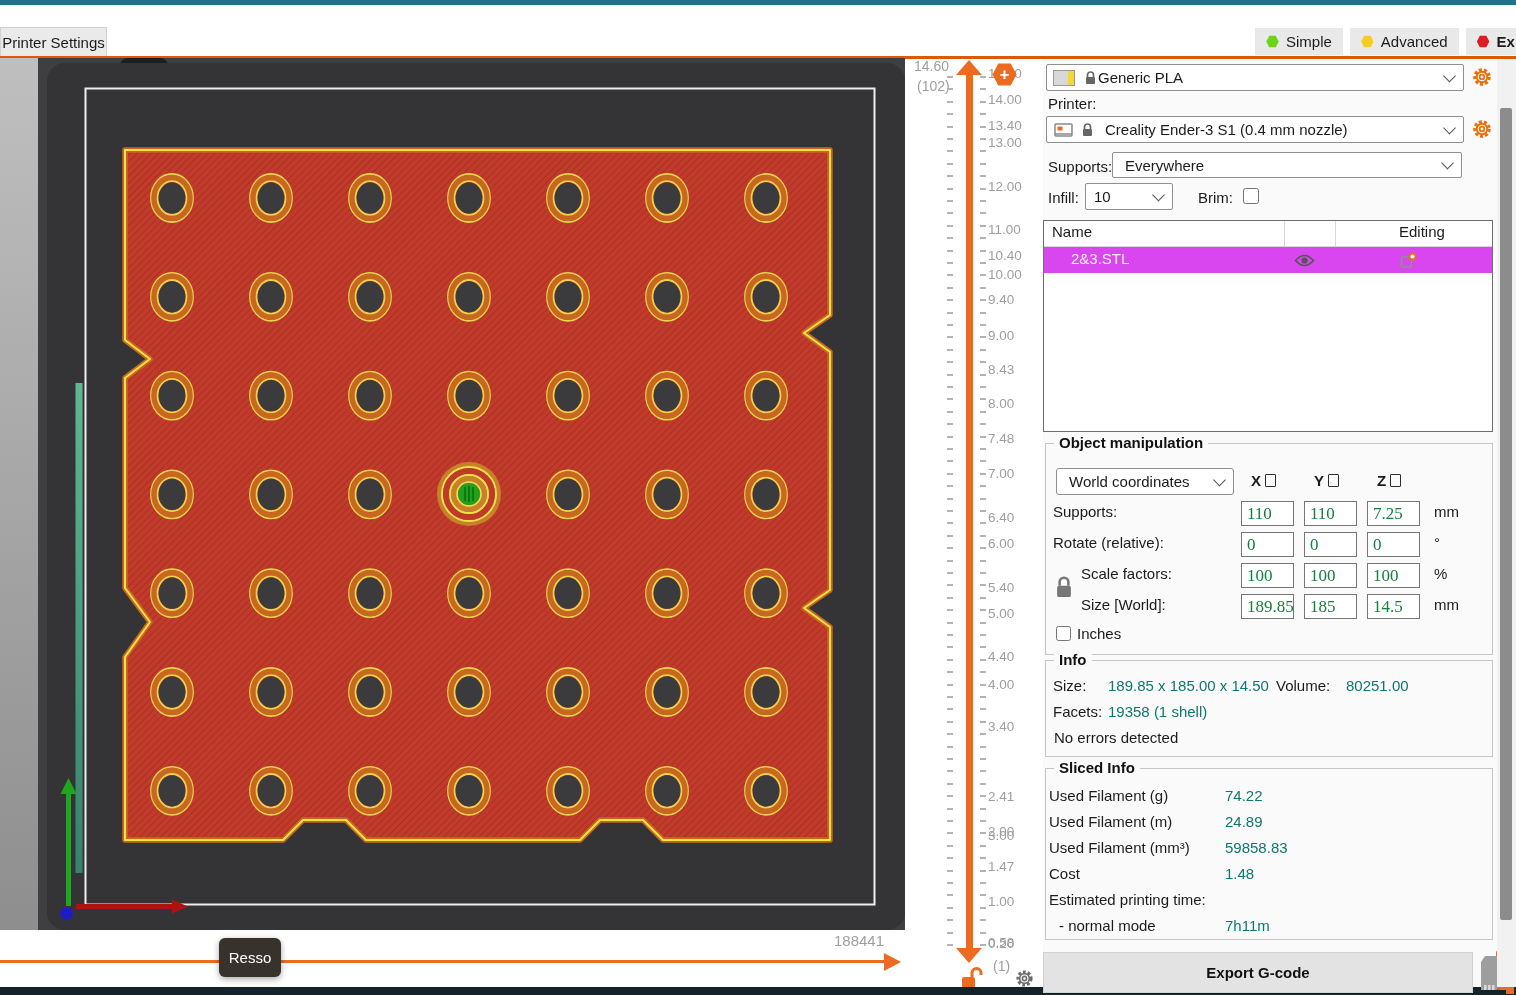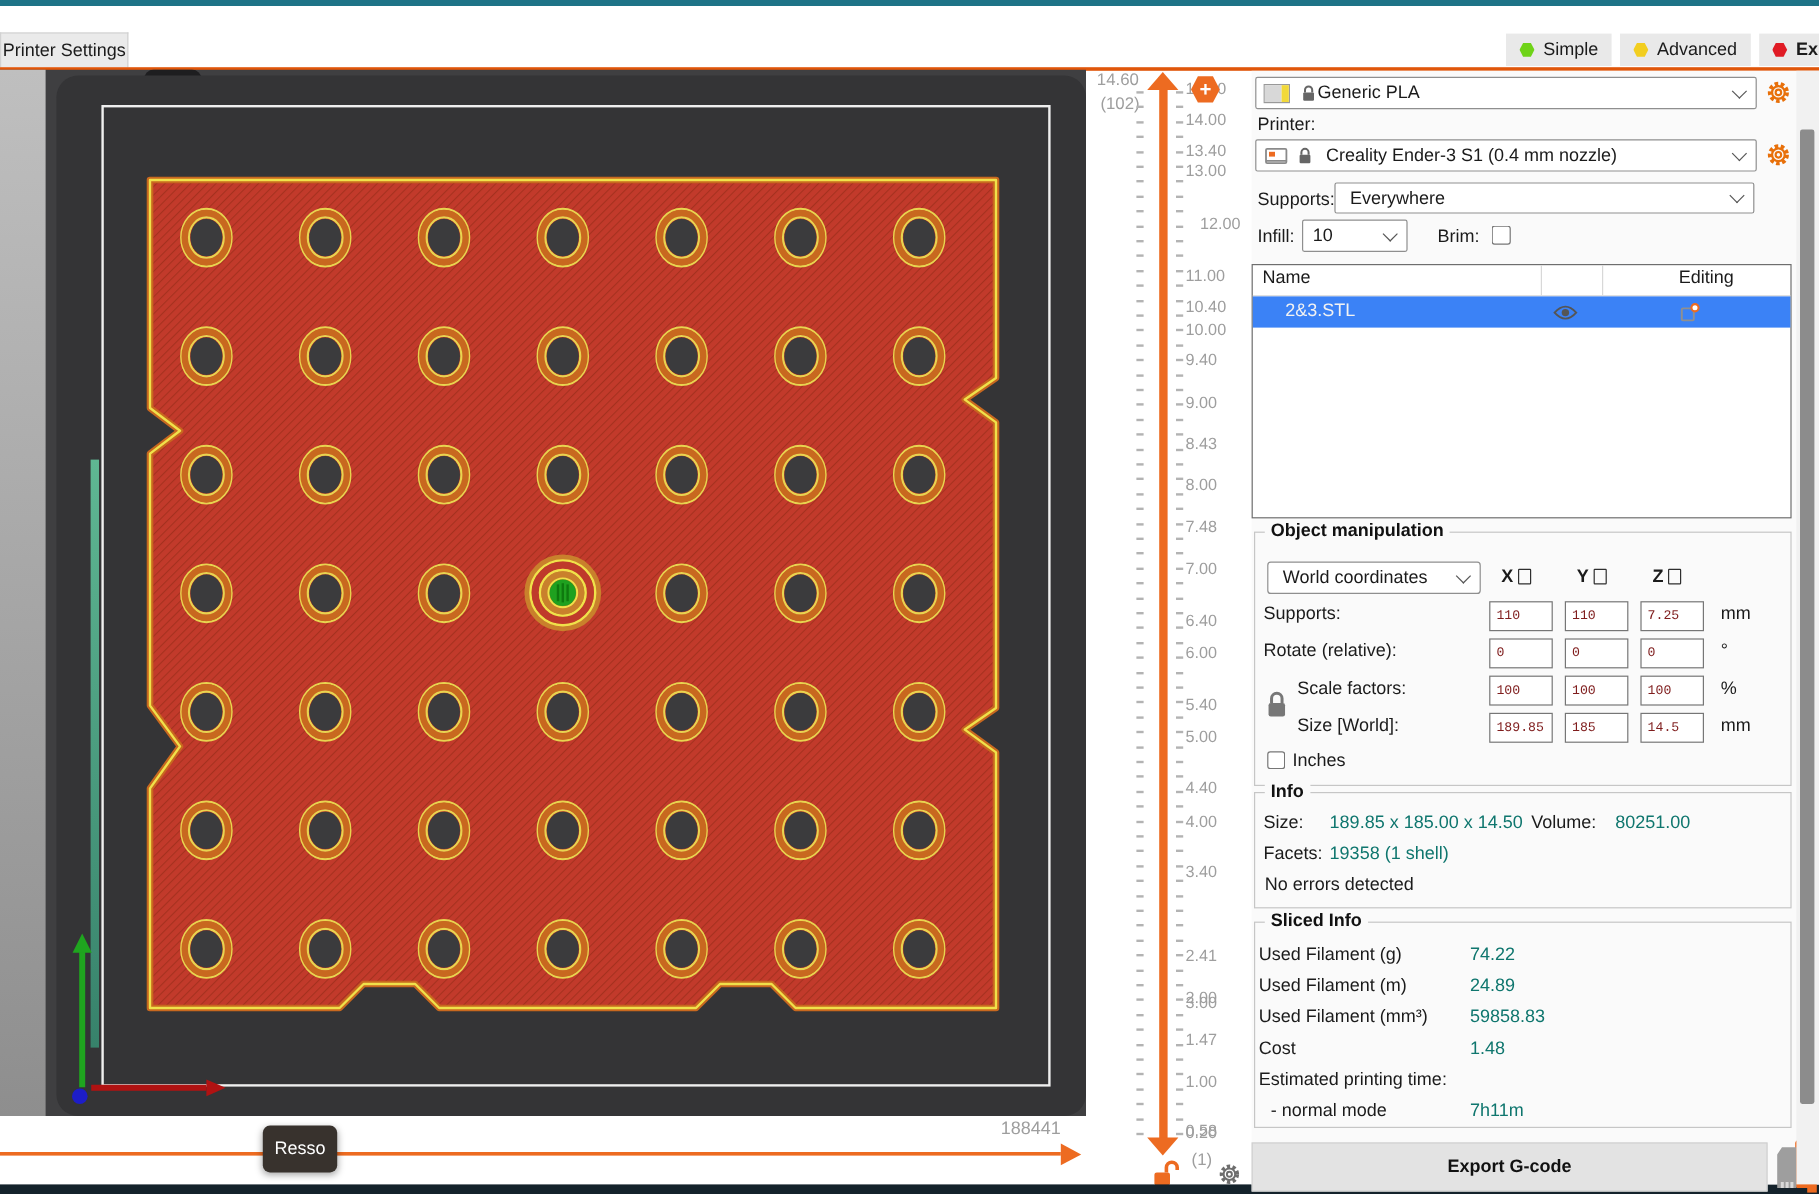--- a/index.html
+++ b/index.html
@@ -26,22 +26,22 @@
   #larr-up{left:956px;top:60px;width:0;height:0;border-left:13px solid transparent;border-right:13px solid transparent;border-bottom:15px solid #ED6B21;}
   #larr-dn{left:956px;top:948px;width:0;height:0;border-left:13px solid transparent;border-right:13px solid transparent;border-top:15px solid #ED6B21;}
   #plus-badge{left:992px;top:62px;width:25px;height:25px;background:#ED6B21;color:#fff;font-weight:bold;font-size:17px;
       clip-path:polygon(25% 6%,75% 6%,98% 50%,75% 94%,25% 94%,2% 50%);display:flex;align-items:center;justify-content:center;}
   
   #panel{left:1043px;top:59px;width:473px;height:928px;background:#FAFAFA;}
   .combo{position:absolute;background:#fff;border:1px solid #8F8F8F;border-radius:2px;box-sizing:border-box;
          display:flex;align-items:center;font-size:15px;color:#1b1b1b;}
   .chev{position:absolute;right:9px;top:50%;width:8px;height:8px;border-right:1.7px solid #555;border-bottom:1.7px solid #555;
         transform:translateY(-72%) rotate(45deg);}
-  .spin{position:absolute;width:53px;height:25px;border:1px solid #767676;font-size:11px;padding:0 0 0 5px;
-        box-sizing:border-box;background:#fff;font-family:Liberation Mono, monospace;color:#7f1d1d;}
+  .spin{position:absolute;width:53px;height:25px;border:1px solid #767676;font-size:17px;padding:0 0 0 5px;
+        box-sizing:border-box;background:#fff;font-family:Liberation Serif, serif;color:#15803d;}
   .cbx{position:absolute;width:16px;height:16px;margin:0;}
   .groupbox{position:absolute;border:1px solid #C6C6C6;box-sizing:border-box;}
   .legend{position:absolute;top:-10px;left:8px;background:#FAFAFA;padding:0 5px;font-weight:700;font-size:15px;color:#111;white-space:nowrap;}
   .axis-hdr{position:absolute;font-weight:700;font-size:15px;display:flex;align-items:center;gap:4px;}
   .axis-frame{display:inline-block;width:9px;height:11px;border:1.7px solid #2e2e2e;border-radius:1px;}
   #export-btn{left:1043px;top:952px;width:430px;height:41px;background:#E3E3E3;border:1px solid #d0d0d0;box-sizing:border-box;
       display:flex;align-items:center;justify-content:center;font-weight:700;font-size:15px;color:#111;cursor:default;}
   
   #obj-table{left:1043px;top:220px;width:450px;height:212px;background:#fff;border:1px solid #6e6e6e;box-sizing:border-box;}
   
@@ -564,21 +564,21 @@
       <div class="tickL" style="top: 931.6px;"></div>
       <div class="tickR" style="top: 931.6px;"></div>
       <div class="tickL" style="top: 944px;"></div>
       <div class="tickR" style="top: 944px;"></div>
     </div>
   <div id="llabels">
       <div class="slider-label" style="top: 66px;">14.60</div>
       <div class="slider-label" style="top: 92px;">14.00</div>
       <div class="slider-label" style="top: 118px;">13.40</div>
       <div class="slider-label" style="top: 135px;">13.00</div>
-      <div class="slider-label" style="top: 179px; margin-left: 12px;">12.00</div>
+      <div class="slider-label" style="top: 179px;">12.00</div>
       <div class="slider-label" style="top: 222px;">11.00</div>
       <div class="slider-label" style="top: 248px;">10.40</div>
       <div class="slider-label" style="top: 267px;">10.00</div>
       <div class="slider-label" style="top: 292px;">9.40</div>
       <div class="slider-label" style="top: 328px;">9.00</div>
       <div class="slider-label" style="top: 362px;">8.43</div>
       <div class="slider-label" style="top: 396px;">8.00</div>
       <div class="slider-label" style="top: 431px;">7.48</div>
       <div class="slider-label" style="top: 466px;">7.00</div>
       <div class="slider-label" style="top: 510px;">6.40</div>
@@ -668,21 +668,21 @@
   <div class="lbl" style="left:1198px;top:189px;">Brim:</div>
   <input type="checkbox" class="cbx" style="left: 1243px; top: 188px;">
 
   <div class="abs" id="obj-table">
     <div style="position:absolute;left:0;top:0;right:0;height:25px;border-bottom:1px solid #D8D8D8;">
       <span class="lbl" style="left:8px;top:2px;">Name</span>
       <span class="lbl" style="left:355px;top:2px;">Editing</span>
       <span style="position:absolute;left:240px;top:0;width:1px;height:25px;background:#D8D8D8;"></span>
       <span style="position:absolute;left:291px;top:0;width:1px;height:25px;background:#D8D8D8;"></span>
     </div>
-    <div style="position:absolute;left:0;top:26px;right:0;height:26px;background:#3b82f6;">
+    <div style="position:absolute;left:0;top:26px;right:0;height:26px;background:#d946ef;">
       <span style="position:absolute;left:27px;top:3px;font-size:15px;color:#F2F2F2;">2&amp;3.STL</span>
       <svg style="position:absolute;left:250px;top:6px;" width="21" height="15" viewBox="0 0 21 15">
         <path d="M1.5 7.5 Q10.5 -2.5 19.5 7.5 Q10.5 17.5 1.5 7.5 Z" fill="none" stroke="#555" stroke-width="1.6"></path>
         <circle cx="10.5" cy="7.5" r="3.1" fill="#555"></circle>
       </svg>
       <svg style="position:absolute;left:356px;top:5px;" width="17" height="17" viewBox="0 0 17 17">
         <rect x="1.5" y="5" width="10" height="10" rx="1" fill="none" stroke="#909090" stroke-width="1.6"></rect>
         <circle cx="12.5" cy="4.5" r="3" fill="#fff" stroke="#ED6B21" stroke-width="1.8"></circle>
       </svg>
     </div>

